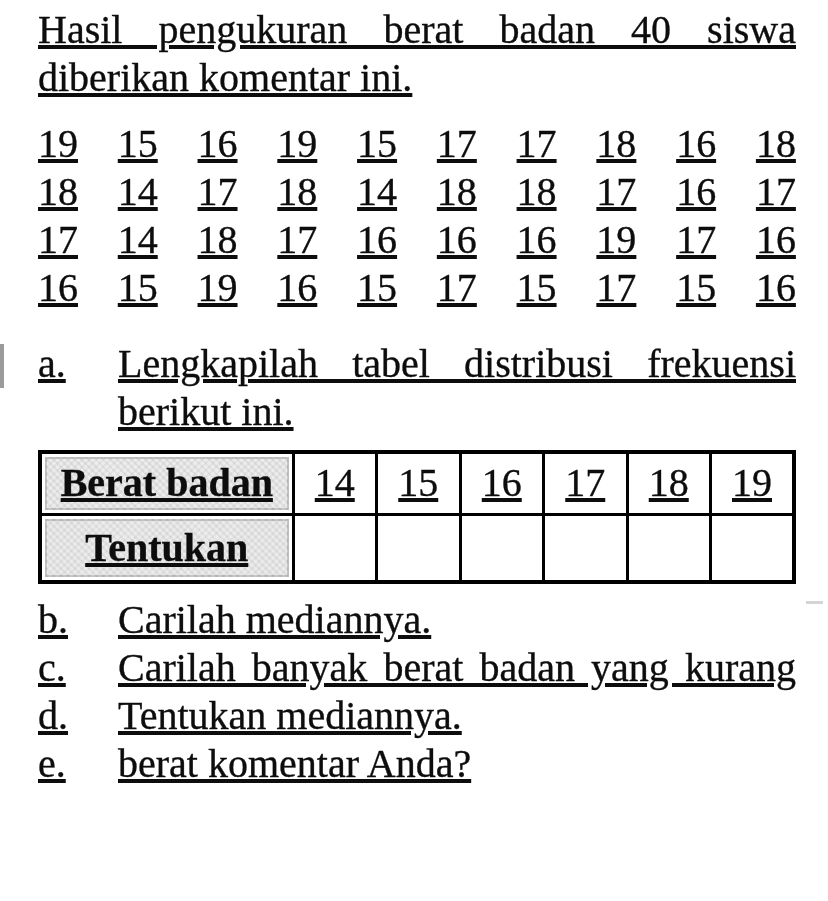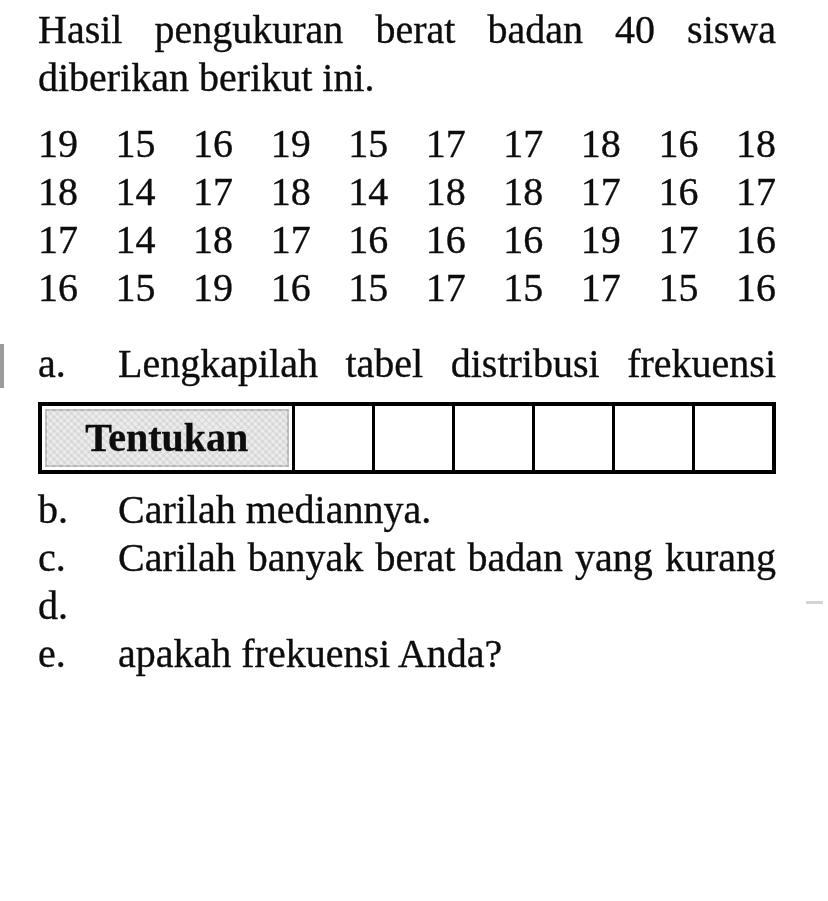--- a/index.html
+++ b/index.html
@@ -9,21 +9,21 @@
   }
   body {
     background: #ffffff;
     color: #0d0d0d;
     font-family: "Liberation Serif", "DejaVu Serif", serif;
     font-size: 40px;
     line-height: 48px;
     position: relative;
     -webkit-text-stroke: 0.35px currentColor;
   }
-  .page { padding: 6px 52px 0 38px; }
+  .page { padding: 6px 32px 0 38px; text-decoration: underline; }
 
   
   .j {
     text-align: justify;
     -moz-text-align-last: justify;
     text-align-last: justify;
     white-space: nowrap;
   }
 
   
@@ -73,21 +73,21 @@
   .artifact-left  { left: 0;   top: 344px; width: 4px;  height: 44px; background: #9b9b9b; }
   .artifact-right { left: 806px; top: 601px; width: 17px; height: 3px; background: #d4d4d4; }
 </style>
 </head>
 <body>
 
 <div class="page">
 
   <div class="intro">
     <div class="j">Hasil pengukuran berat badan 40 siswa</div>
-    <div>diberikan berikut ini.</div>
+    <div>diberikan komentar ini.</div>
   </div>
 
   <div class="grid">
     <div class="num-row">
         <span>19</span>
         <span>15</span>
         <span>16</span>
         <span>19</span>
         <span>15</span>
         <span>17</span>
@@ -131,34 +131,44 @@
         <span>17</span>
         <span>15</span>
         <span>16</span>
       </div>
   </div>
 
   <div class="item item-a">
     <span class="item-label">a.</span>
     <div class="item-body">
       <div class="j">Lengkapilah tabel distribusi frekuensi</div>
+      <div>berikut ini.</div>
     </div>
   </div>
 
   <table class="freq">
     <colgroup>
       <col class="headcol">
         <col>
         <col>
         <col>
         <col>
         <col>
         <col>
     </colgroup>
     <tbody>
+      <tr>
+        <th class="rowhead">Berat badan</th>
+        <td>14</td>
+        <td>15</td>
+        <td>16</td>
+        <td>17</td>
+        <td>18</td>
+        <td>19</td>
+      </tr>
       <tr class="freq-row">
         <th class="rowhead">Tentukan</th>
         <td></td>
         <td></td>
         <td></td>
         <td></td>
         <td></td>
         <td></td>
       </tr>
     </tbody>
@@ -173,25 +183,28 @@
 
   <div class="item">
     <span class="item-label">c.</span>
     <div class="item-body">
       <div class="j">Carilah banyak berat badan yang kurang</div>
     </div>
   </div>
 
   <div class="item">
     <span class="item-label">d.</span>
+    <div class="item-body">
+      <div>Tentukan mediannya.</div>
+    </div>
   </div>
 
   <div class="item">
     <span class="item-label">e.</span>
     <div class="item-body">
-      <div>apakah frekuensi Anda?</div>
+      <div>berat komentar Anda?</div>
     </div>
   </div>
 
 </div>
 
 <div class="artifact artifact-left"></div>
 <div class="artifact artifact-right"></div>
 
 </body></html>

